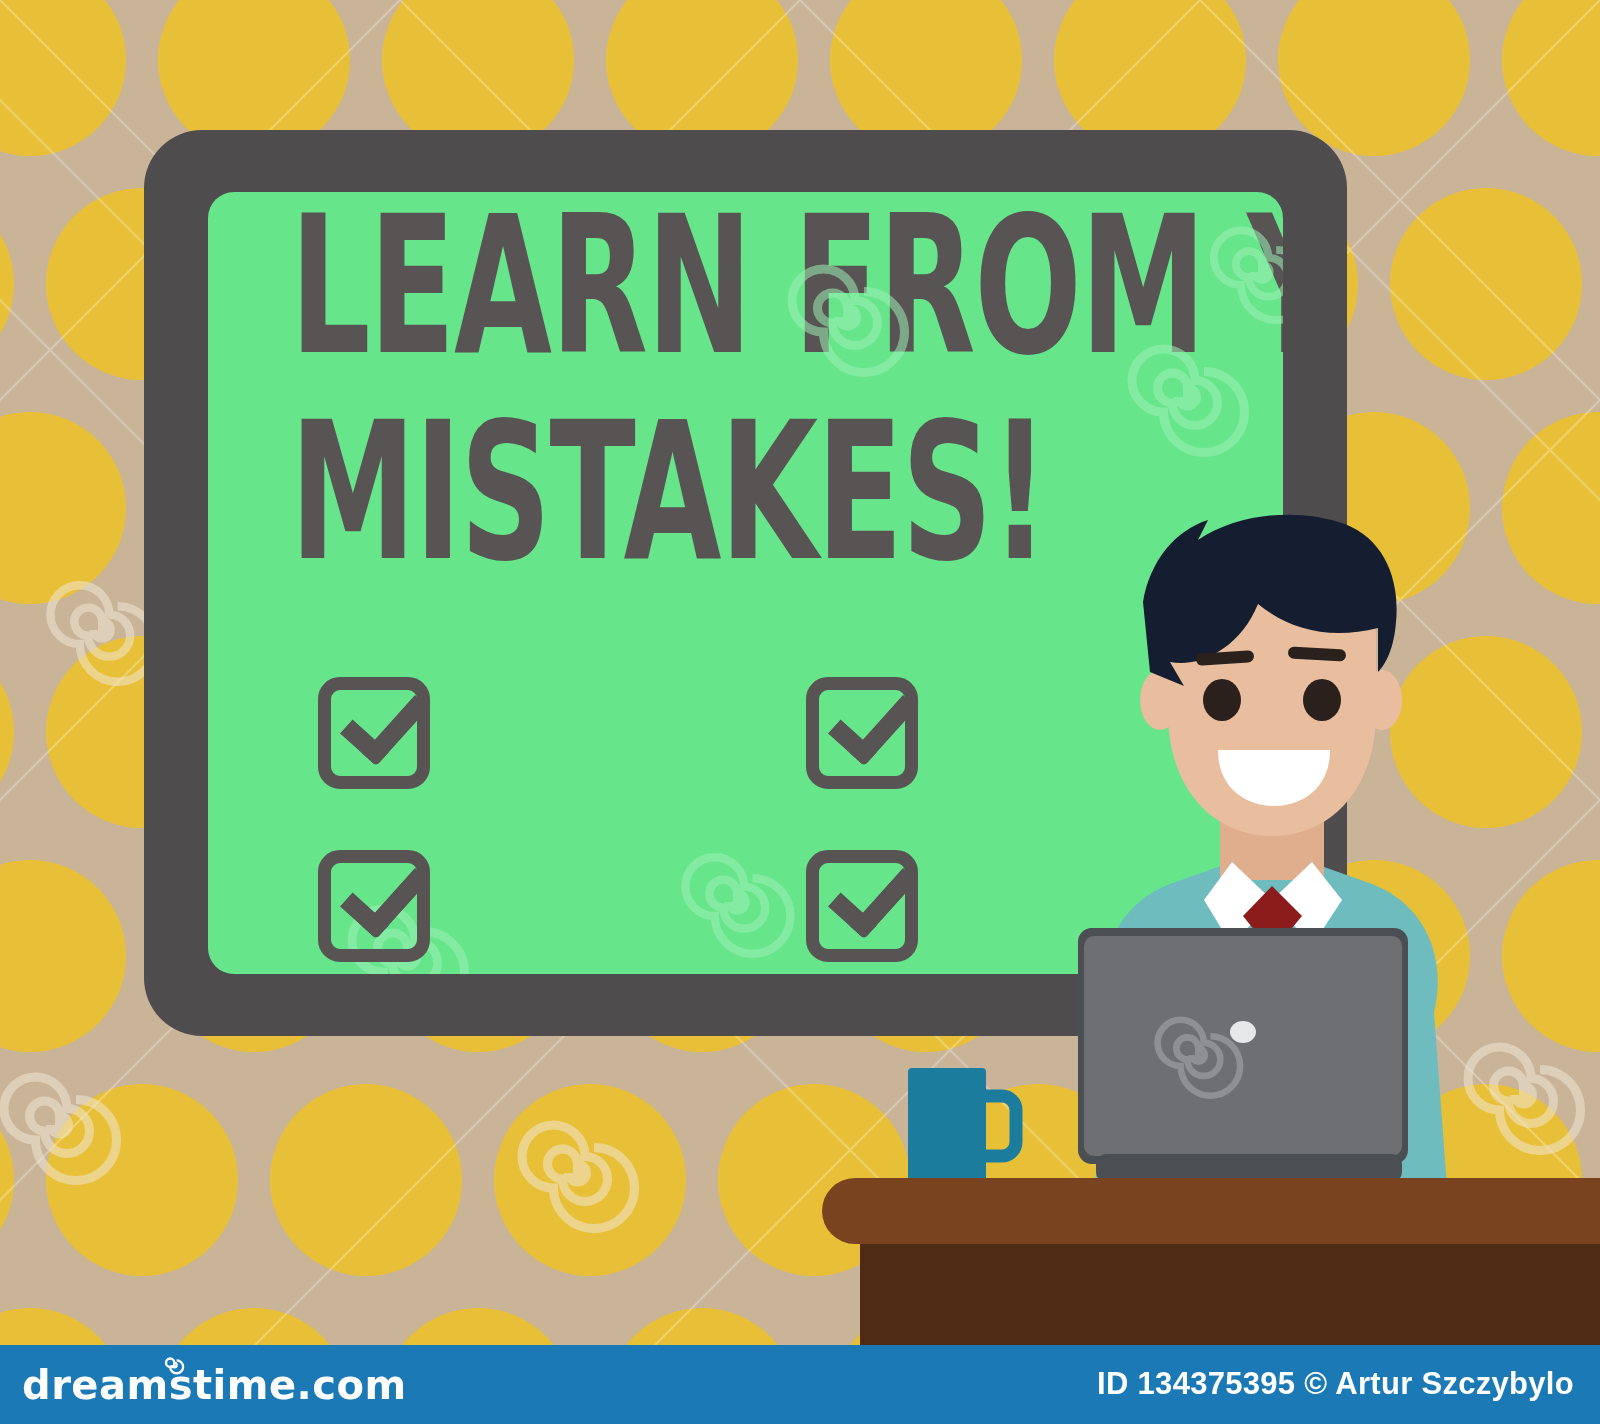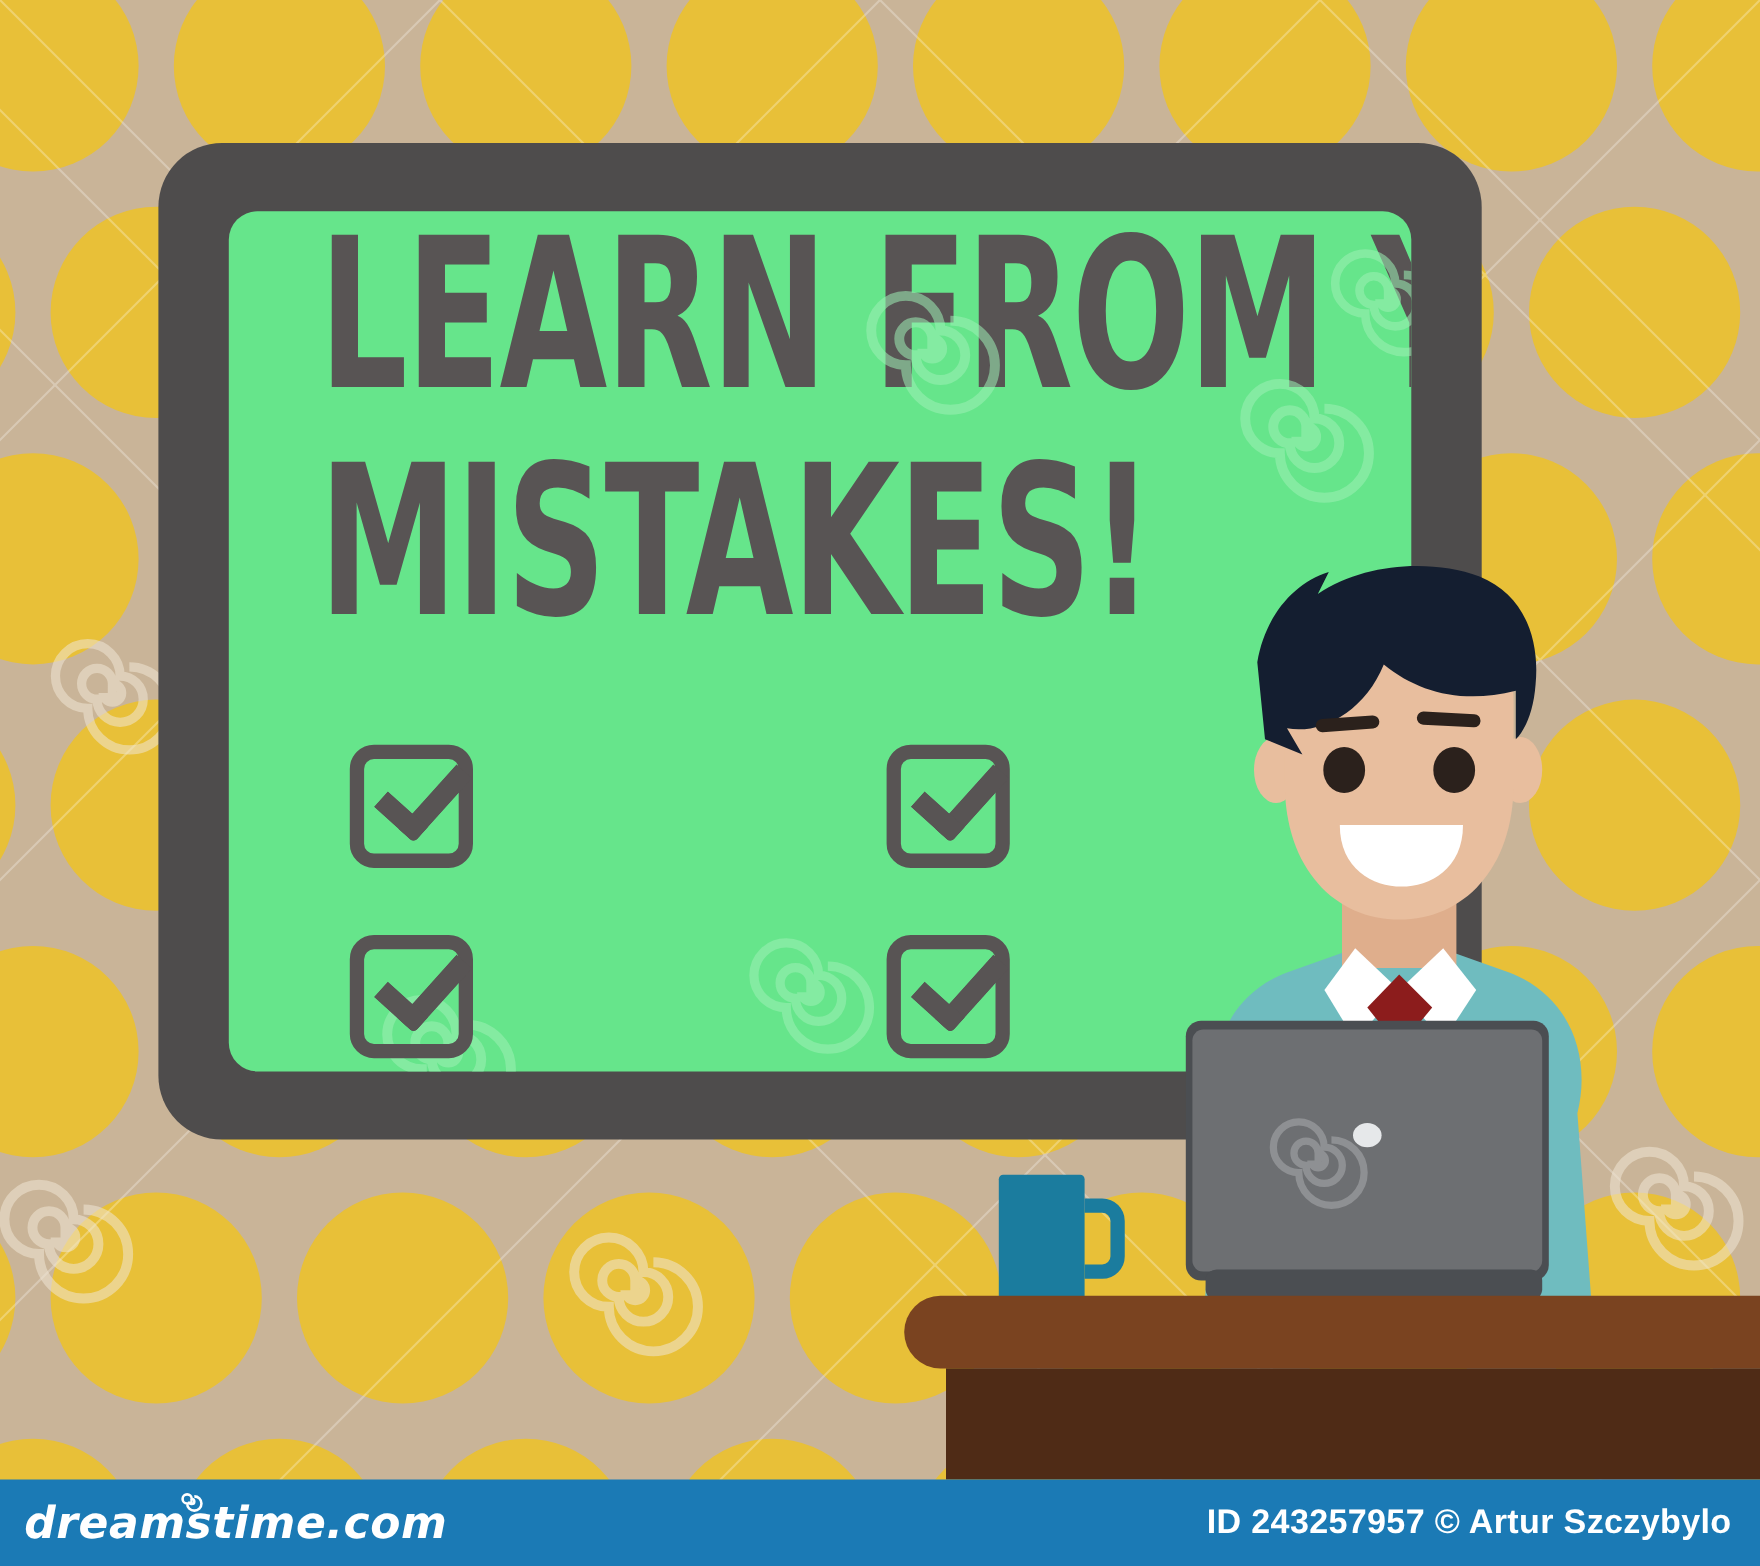--- a/index.html
+++ b/index.html
@@ -149,21 +149,20 @@
   }
   .ds-logo {
     position: absolute;
     left: 22px;
     top: 1362px;
     color: #ffffff;
     font-size: 40px;
     font-weight: bold;
     letter-spacing: .5px;
     font-family: "DejaVu Sans", sans-serif;
-    font-style: italic;
   }
   .ds-spiral {
     position: absolute;
     left: 160px;
     top: 1352px;
   }
   .credit {
     position: absolute;
     right: 26px;
     top: 1366px;
@@ -367,15 +366,15 @@
     </svg>
 
   <div class="desk-top"></div>
   <div class="desk-front"></div>
 
   <div class="footer"></div>
   <div class="ds-logo">dreamstime.com</div>
   <svg class="ds-spiral" width="26" height="26" viewBox="0 0 100 100">
     <path d="M50 50 m0 -4 a4 4 0 1 1 -4 4 a9 9 0 1 0 9 -9 a16 16 0 1 0 -16 16 a25 25 0 1 0 25 -25" fill="none" stroke="#ffffff" stroke-width="9"></path>
   </svg>
-  <div class="credit">ID 243257957 © Artur Szczybylo</div>
+  <div class="credit">ID 134375395 © Artur Szczybylo</div>
 
 </div>
 
 </body></html>

